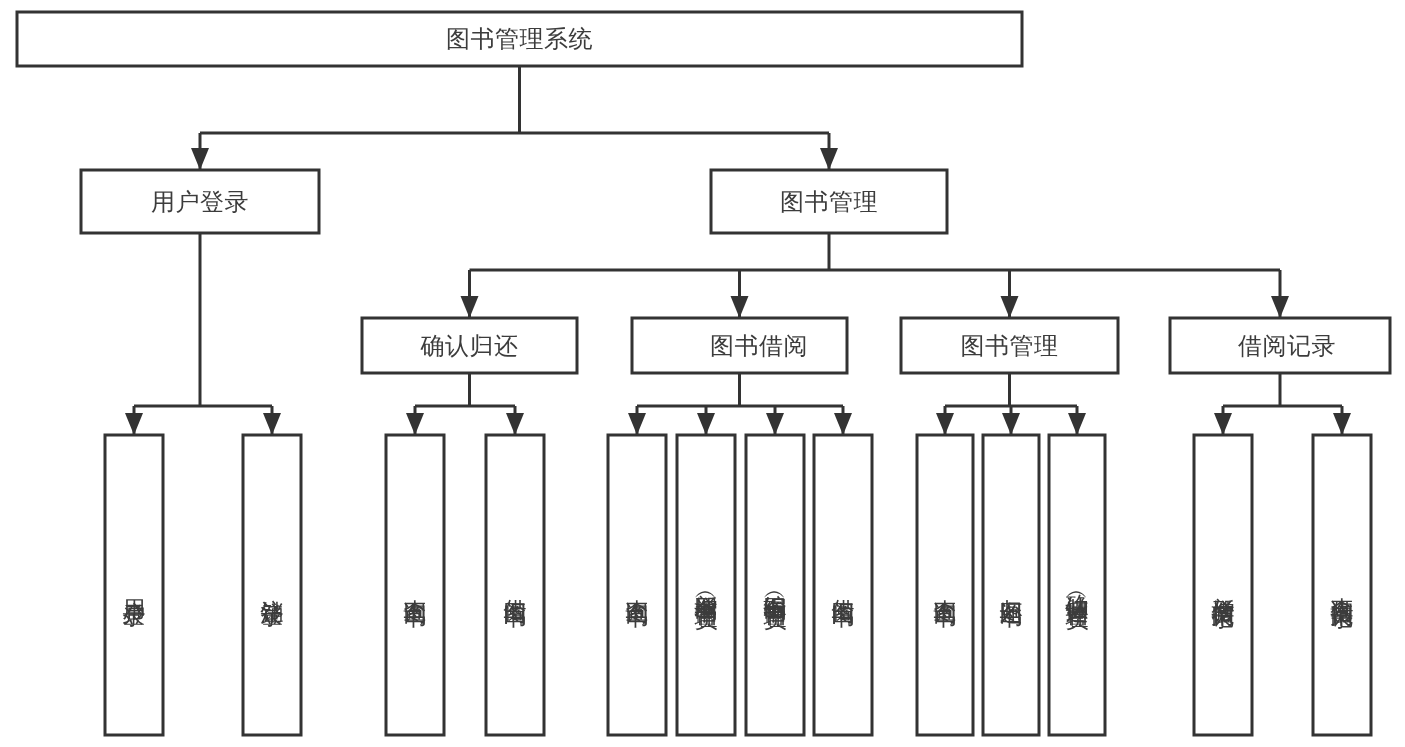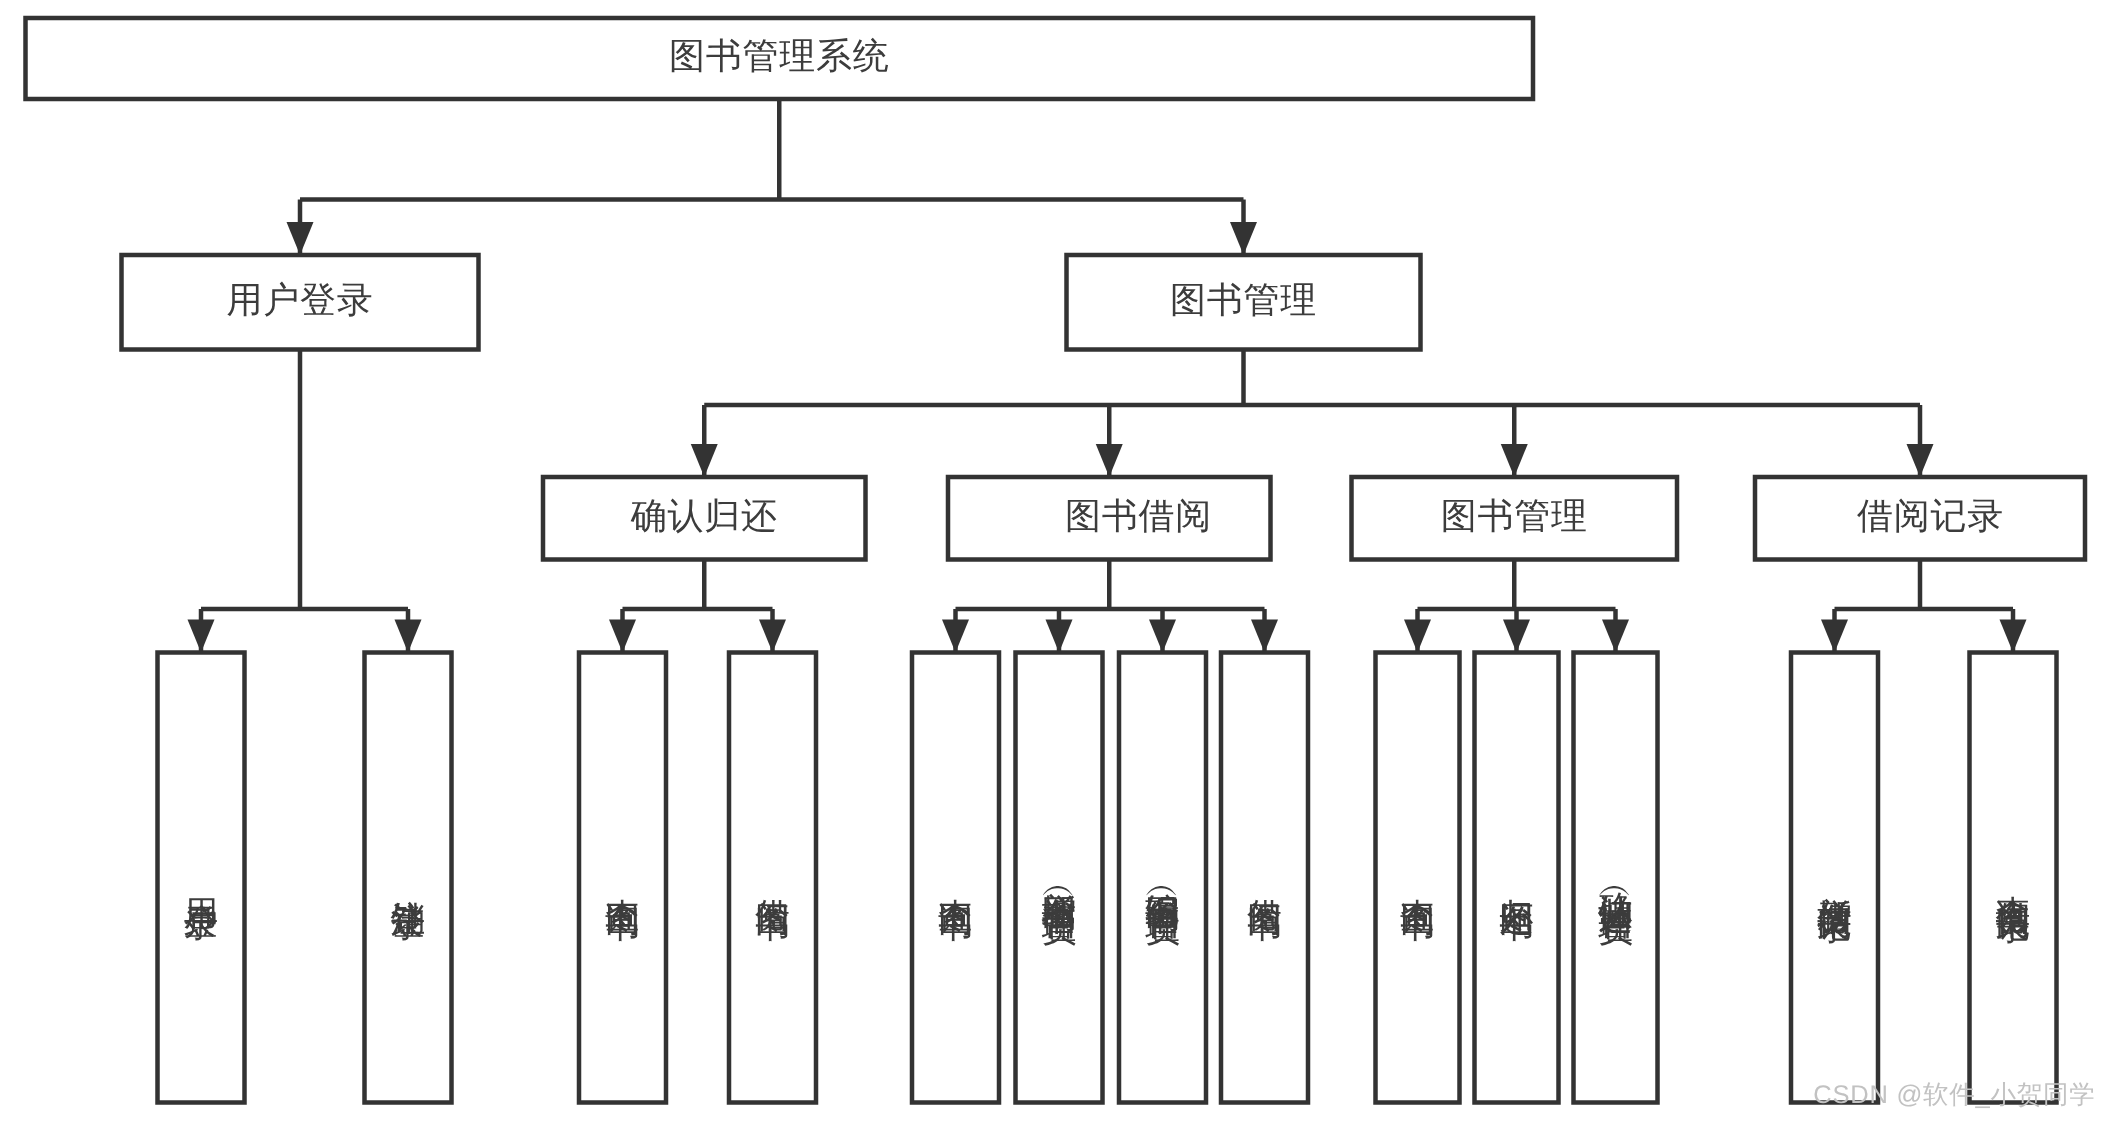--- a/index.html
+++ b/index.html
@@ -48,21 +48,20 @@
     justify-content: center;
     color: #3c3c3c;
     font-family: "Liberation Sans", "DejaVu Sans", sans-serif;
     text-align: center;
     pointer-events: none;
     line-height: 1.08;
   }
   .node-label.horizontal {
     font-size: 24px;
     letter-spacing: 0.5px;
-    font-family: Liberation Serif, serif;
   }
   .node-label.vertical {
     writing-mode: vertical-rl;
     text-orientation: upright;
     font-size: 23px;
     letter-spacing: 2px;
   }
   .node-hit {
     position: absolute;
     background: transparent;
@@ -208,14 +207,13 @@
       <div class="node-hit" title="查询图书" style="left: 608px; top: 435px; width: 58px; height: 300px;"></div>
       <div class="node-hit" title="新增图书（管理员）" style="left: 677px; top: 435px; width: 58px; height: 300px;"></div>
       <div class="node-hit" title="编辑图书（管理员）" style="left: 746px; top: 435px; width: 58px; height: 300px;"></div>
       <div class="node-hit" title="借阅图书" style="left: 814px; top: 435px; width: 58px; height: 300px;"></div>
       <div class="node-hit" title="查询图书" style="left: 917px; top: 435px; width: 56px; height: 300px;"></div>
       <div class="node-hit" title="归还图书" style="left: 983px; top: 435px; width: 56px; height: 300px;"></div>
       <div class="node-hit" title="确认归还（管理员）" style="left: 1049px; top: 435px; width: 56px; height: 300px;"></div>
       <div class="node-hit" title="新增借阅记录" style="left: 1194px; top: 435px; width: 58px; height: 300px;"></div>
       <div class="node-hit" title="查询借阅记录" style="left: 1313px; top: 435px; width: 58px; height: 300px;"></div>
     </div>
-  <div id="watermark">CSDN @软件_小贺同学</div>
 </div>
 
 </body></html>

